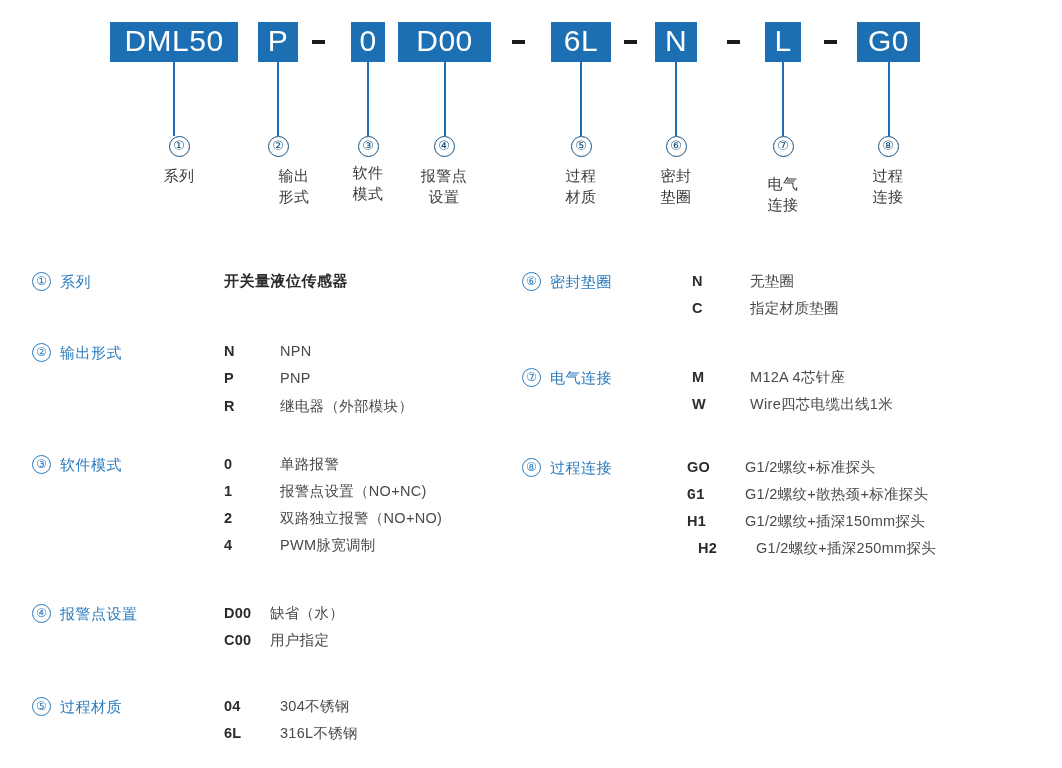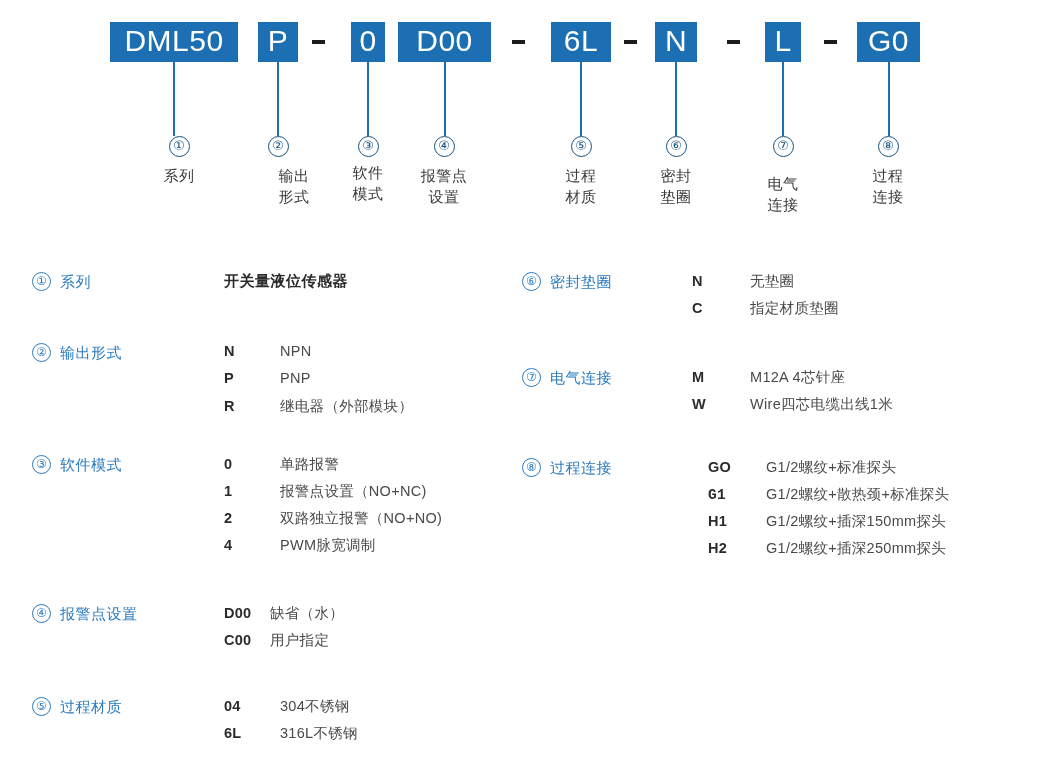--- a/index.html
+++ b/index.html
@@ -275,32 +275,32 @@
         </div>
         <div class="lg-opt">
           <span class="lg-code" style="width: 58px;">W</span>
           <span class="lg-desc">Wire四芯电缆出线1米</span>
         </div>
       </div>
     </div>
     <div class="legend-row" style="left: 522px; top: 458px; width: 520px;">
       <div class="lg-circle">⑧</div>
       <div class="lg-title">过程连接</div>
-      <div class="lg-opts" style="left: 186px;">
+      <div class="lg-opts" style="left: 165px;">
         <div class="lg-opt">
           <span class="lg-code" style="width: 58px;">GO</span>
           <span class="lg-desc">G1/2螺纹+标准探头</span>
         </div>
         <div class="lg-opt">
           <span class="lg-code" style="width: 58px; font-family: Liberation Mono, monospace;">G1</span>
           <span class="lg-desc">G1/2螺纹+散热颈+标准探头</span>
         </div>
         <div class="lg-opt">
           <span class="lg-code" style="width: 58px;">H1</span>
           <span class="lg-desc">G1/2螺纹+插深150mm探头</span>
         </div>
         <div class="lg-opt">
-          <span class="lg-code" style="width: 58px;">H2</span>
+          <span class="lg-code" style="width: 58px; margin-left: 11px;">H2</span>
           <span class="lg-desc">G1/2螺纹+插深250mm探头</span>
         </div>
       </div>
     </div>
   </div>
 
 </body></html>

